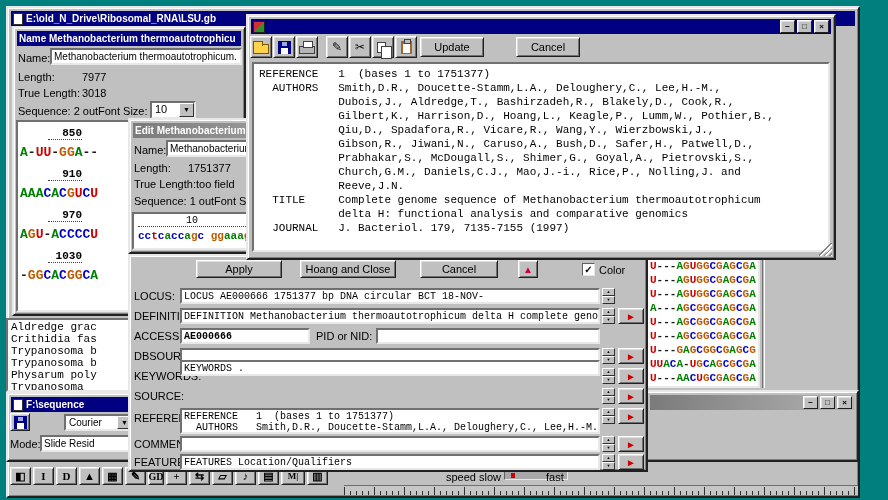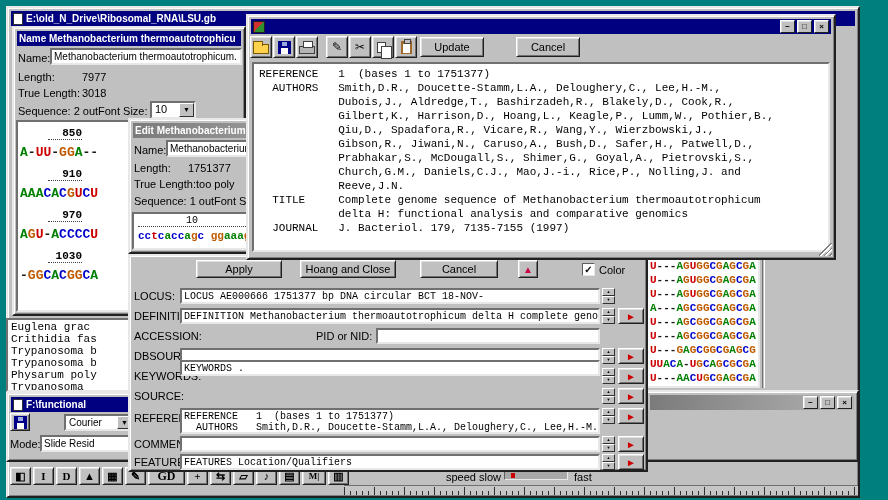--- a/index.html
+++ b/index.html
@@ -76,35 +76,35 @@
   </div>
   <div class="splitter" style="left:754px;top:248px;height:132px"></div>
 
   <div style="position:absolute;left:0;top:458px;width:640px;height:20px;display:flex;gap:2px;padding-left:2px;align-items:center">
     <div class="ebtn">◧</div>
     <div class="ebtn">I</div>
     <div class="ebtn">D</div>
     <div class="ebtn">▲</div>
     <div class="ebtn">▦</div>
     <div class="ebtn">✎</div>
-    <div class="ebtn" style="width:37px;font-size:12px">GD</div>
+    <div class="ebtn" style="width:16px;font-size:10px">GD</div>
     <div class="ebtn">+</div>
     <div class="ebtn">⇆</div>
     <div class="ebtn">▱</div>
     <div class="ebtn">♪</div>
     <div class="ebtn">▤</div>
     <div class="ebtn" style="width:24px;font-size:9px">M|</div>
     <div class="ebtn">▥</div>
   </div>
 
   <span class="lbl" style="left:438px;top:463px">speed slow</span>
   <div class="track" style="left:496px;top:463px;width:64px;height:9px">
     <div class="thumb"></div>
   </div>
-  <span class="lbl" style="left:566px;top:463px">fast</span>
+  <span class="lbl" style="left:538px;top:463px">fast</span>
 
   <div class="ruler" style="left:336px;top:477px;width:514px;height:10px"></div>
 </div>
 
 <div class="win" style="left:12px;top:26px;width:234px;height:290px;z-index:2">
   <div class="tb tb-active">
     <span>Name Methanobacterium thermoautotrophicu</span>
   </div>
   <span class="lbl" style="left:4px;top:24px">Name:</span>
   <div class="field" style="left:36px;top:20px;width:192px;height:17px;font-size:10px;line-height:13px;padding-left:2px">Methanobacterium thermoautotrophicum.</div>
@@ -133,46 +133,46 @@
 
 <div class="win" style="left:128px;top:118px;width:252px;height:136px;z-index:3">
   <div class="tb tb-inactive">
     <span>Edit Methanobacterium</span>
   </div>
   <span class="lbl" style="left:4px;top:24px">Name:</span>
   <div class="field" style="left:36px;top:20px;width:208px;height:17px;font-size:10px;line-height:13px;padding-left:2px">Methanobacterium th</div>
   <span class="lbl" style="left:4px;top:42px">Length:</span>
   <span class="lbl" style="left:58px;top:42px">1751377</span>
   <span class="lbl" style="left:4px;top:58px">True Length:</span>
-  <span class="lbl" style="left:66px;top:58px">too poly</span>
+  <span class="lbl" style="left:66px;top:58px">too field</span>
   <span class="lbl" style="left:4px;top:75px">Sequence: 1 out</span>
   <span class="lbl" style="left:84px;top:75px">Font Size:</span>
   <div class="combo" style="left:138px;top:71px;width:46px;height:18px">
     <span class="cv"></span>
     <span class="cb">▼</span>
   </div>
   <div class="field" style="left:2px;top:92px;width:246px;height:38px">
     <pre style="position:absolute;left:4px;top:1px;font-size:10px;border-bottom:1px dotted #404040;width:112px">        10</pre>
     <div class="seqline" style="position:absolute;left:4px;top:15px"><span style="color: rgb(0, 0, 204);">c</span><span style="color: rgb(0, 0, 204);">c</span><span style="color: rgb(204, 0, 0);">t</span><span style="color: rgb(0, 0, 204);">c</span><span style="color: rgb(0, 128, 0);">a</span><span style="color: rgb(0, 0, 204);">c</span><span style="color: rgb(0, 0, 204);">c</span><span style="color: rgb(0, 128, 0);">a</span><span style="color: rgb(192, 90, 0);">g</span><span style="color: rgb(0, 0, 204);">c</span><span style="color: rgb(0, 0, 0);"> </span><span style="color: rgb(192, 90, 0);">g</span><span style="color: rgb(192, 90, 0);">g</span><span style="color: rgb(0, 128, 0);">a</span><span style="color: rgb(0, 128, 0);">a</span><span style="color: rgb(0, 128, 0);">a</span><span style="color: rgb(192, 90, 0);">g</span></div>
   </div>
 </div>
 
 <div class="field mono" style="left:6px;top:318px;width:124px;height:74px;z-index:4;font-size:11px;line-height:12px;padding:1px 3px">
-  <div>Euglena grac</div>
+  <div>Aldredge grac</div>
   <div>Crithidia fas</div>
   <div>Trypanosoma b</div>
   <div>Trypanosoma b</div>
   <div>Physarum poly</div>
   <div>Trypanosoma</div>
 </div>
 
 <div class="win" style="left:6px;top:392px;width:132px;height:70px;z-index:5">
   <div class="tb tb-active">
     <span class="icon i-doc"></span>
-    <span>F:\functional</span>
+    <span>F:\sequence</span>
   </div>
   <div class="btn" style="left:2px;top:19px;width:20px;height:18px">
     <span class="icon i-floppy"></span>
   </div>
   <div class="combo" style="left:56px;top:20px;width:70px;height:17px;font-size:10px">
     <span class="cv">Courier</span>
     <span class="cb">▼</span>
   </div>
   <span class="lbl" style="left:2px;top:44px">Mode:</span>
   <div class="field" style="left:32px;top:41px;width:94px;height:17px;font-size:10px;line-height:13px;padding-left:2px">Slide Resid</div>
@@ -205,20 +205,21 @@
 
   <span class="lbl" style="left:4px;top:54px">DEFINITION:</span>
   <div class="field gfield" style="top:52px;line-height:13px">DEFINITION  Methanobacterium thermoautotrophicum delta H complete genome.</div>
   <div class="spin" style="left:472px;top:52px">
     <div class="sb">▲</div>
     <div class="sb">▼</div>
   </div>
   <div class="btn garrow" style="left:488px;top:52px">►</div>
 
   <span class="lbl" style="left:4px;top:74px">ACCESSION:</span>
+  <div class="field gfield" style="top:72px;width:130px;line-height:13px;font-weight:bold">AE000666</div>
   <span class="lbl" style="left:186px;top:74px">PID or NID:</span>
   <div class="field gfield" style="left:246px;top:72px;width:224px;line-height:13px"></div>
 
   <span class="lbl" style="left:4px;top:94px">DBSOURCE:</span>
   <div class="field gfield" style="top:92px;line-height:13px"></div>
   <div class="spin" style="left:472px;top:92px">
     <div class="sb">▲</div>
     <div class="sb">▼</div>
   </div>
   <div class="btn garrow" style="left:488px;top:92px">►</div>

